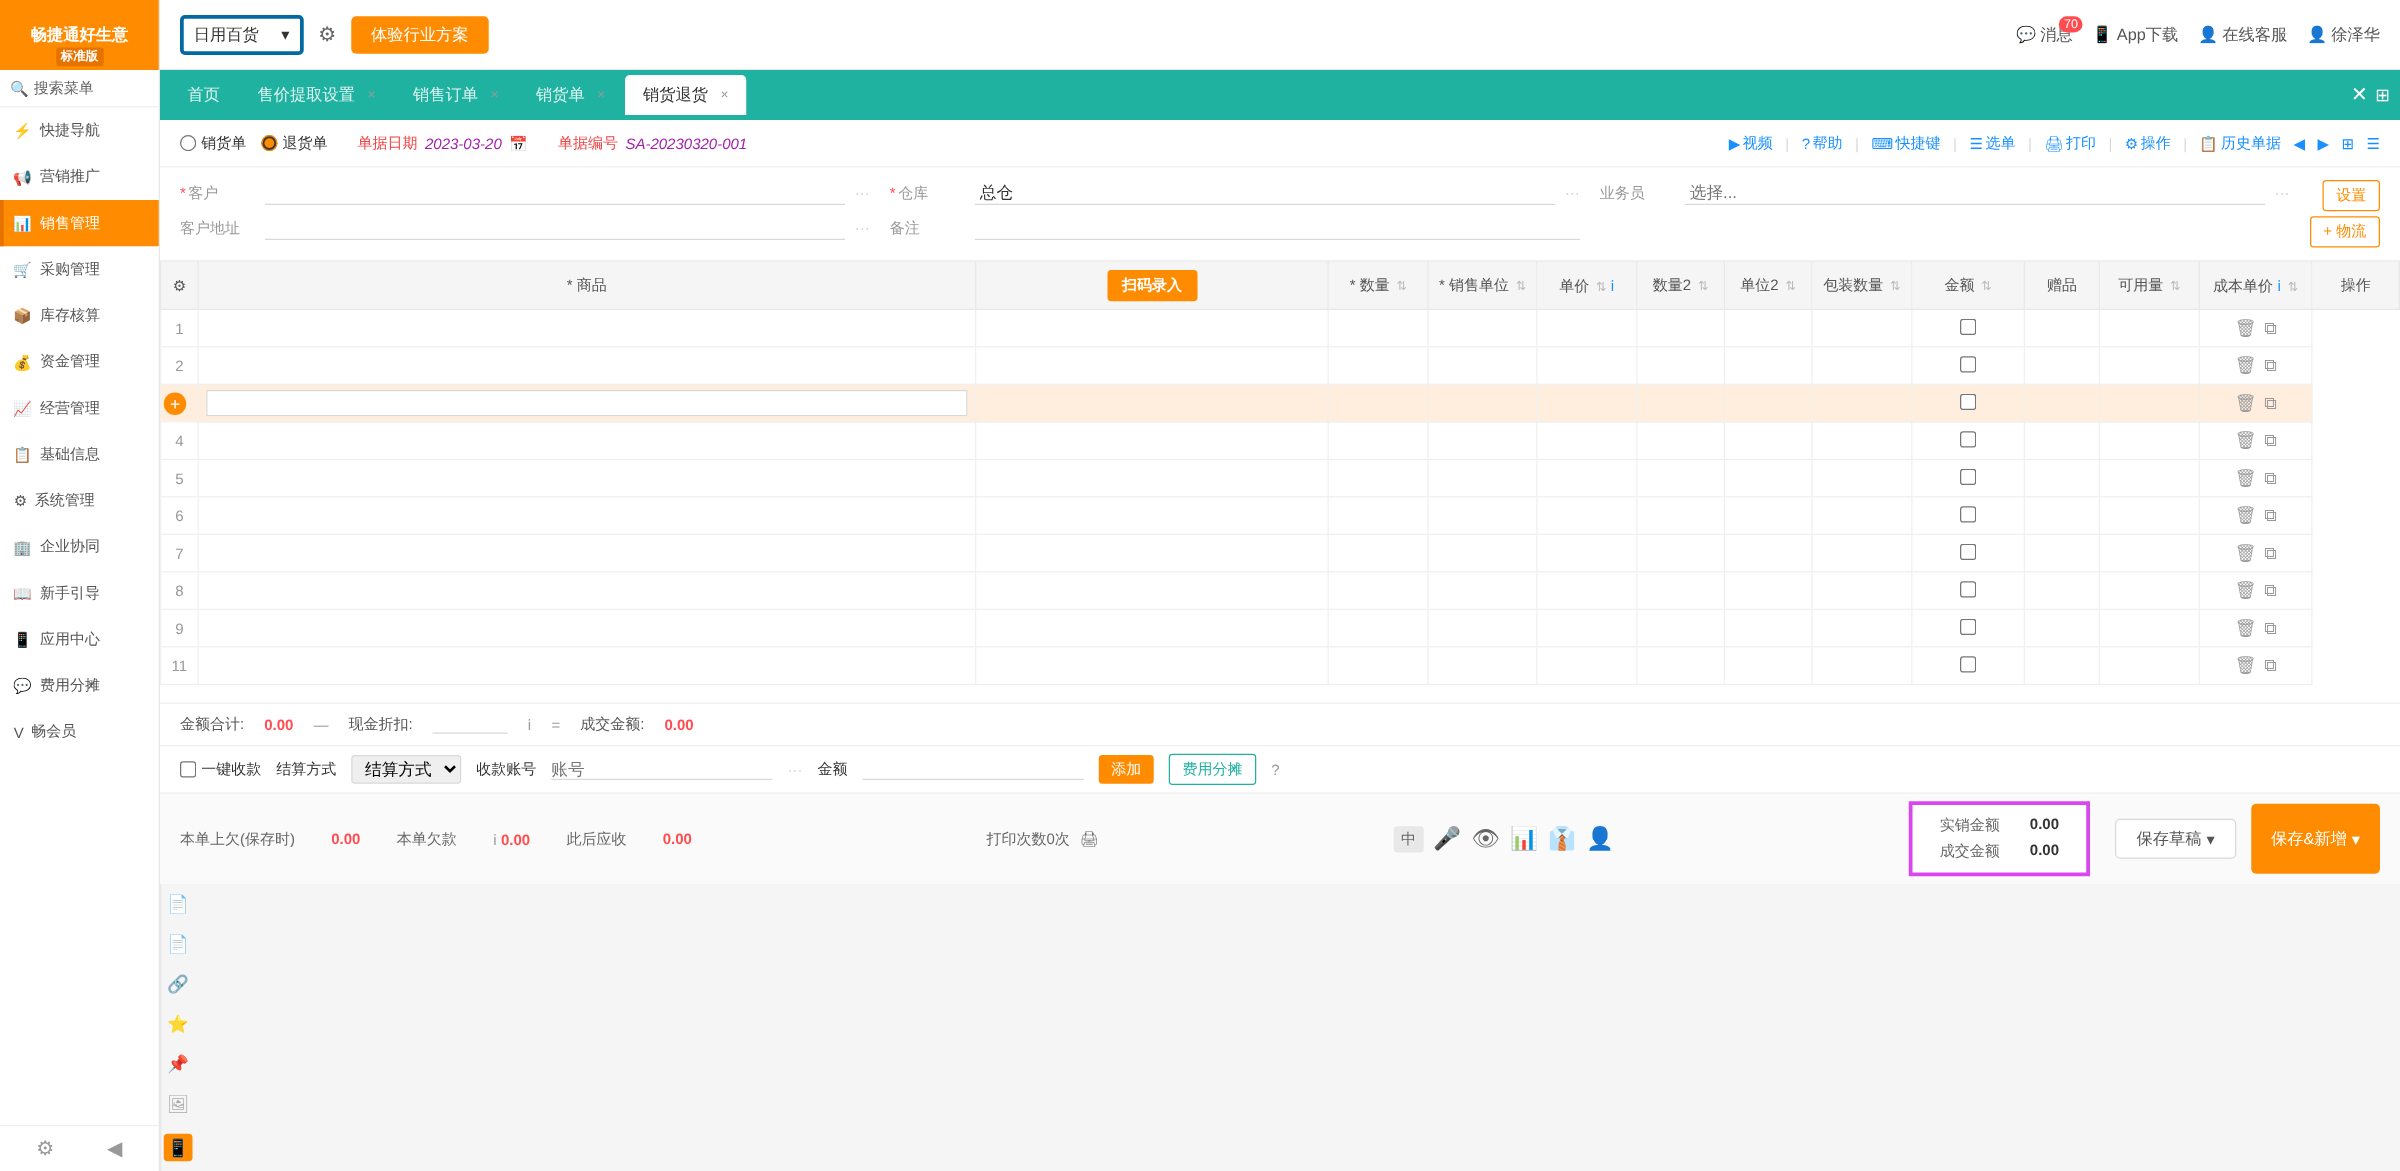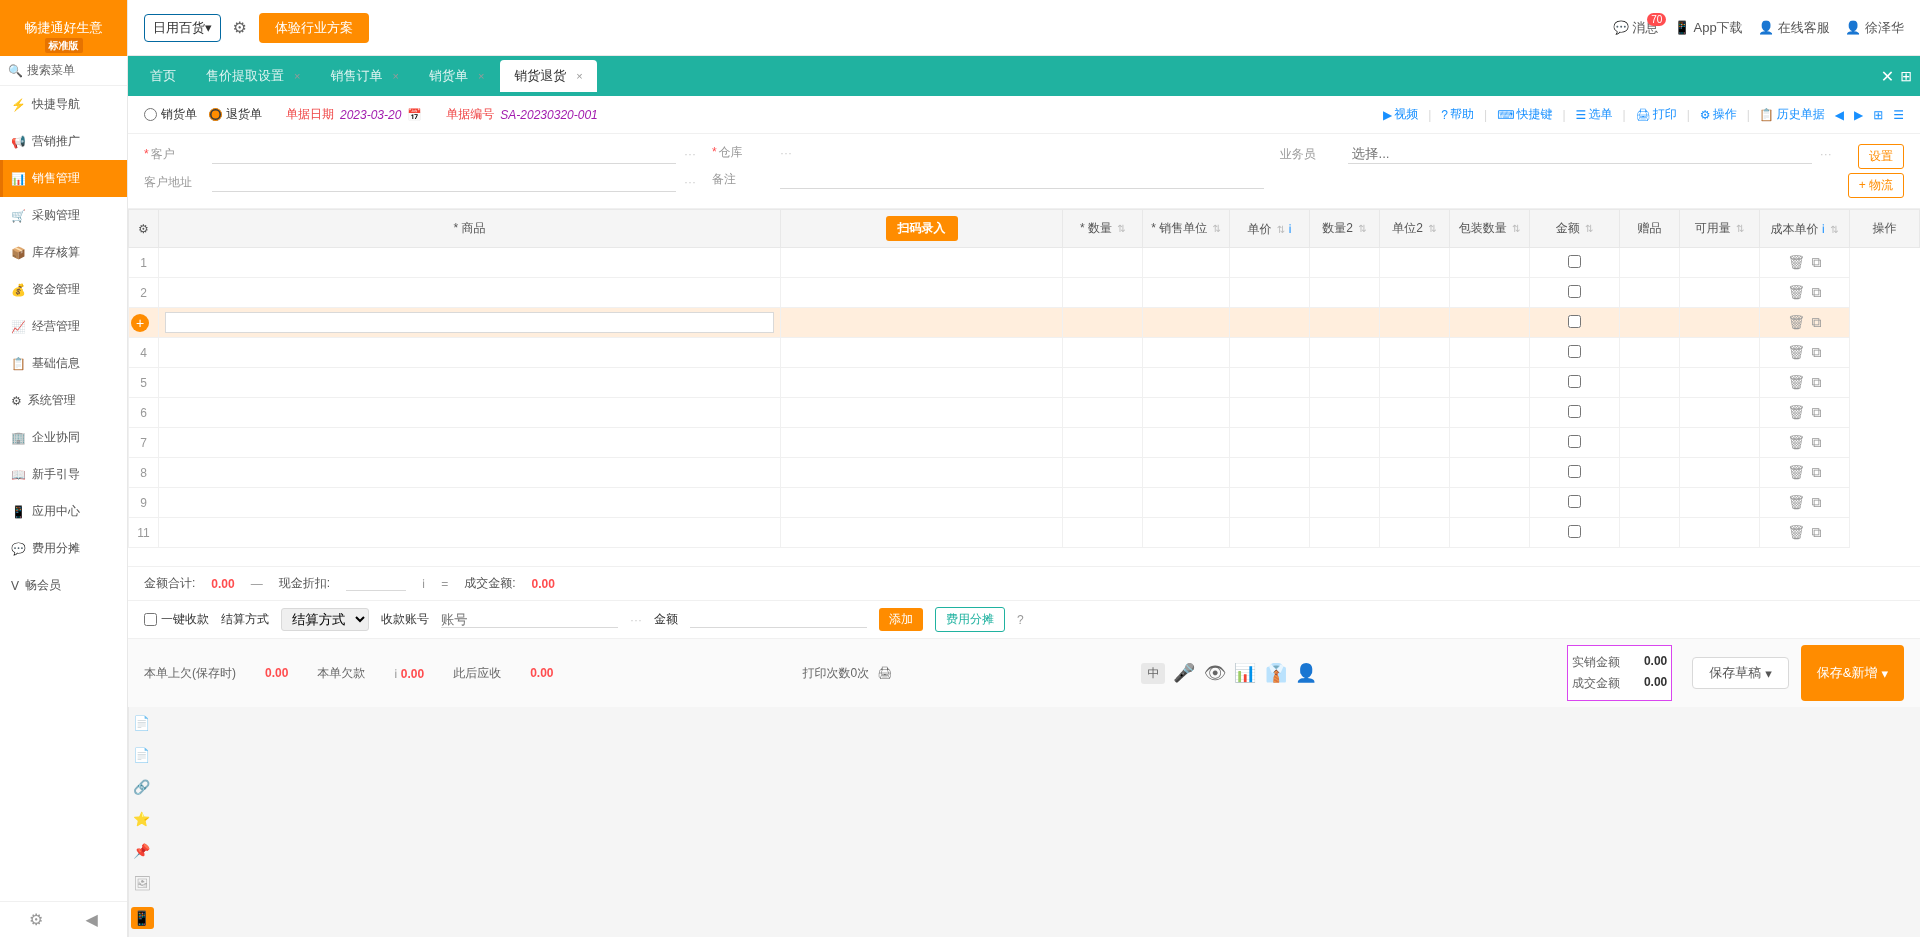--- a/index.html
+++ b/index.html
@@ -21,21 +21,21 @@
     .main { flex: 1; display: flex; flex-direction: column; overflow: hidden; }
     
     
     .topbar { background: #fff; height: 56px; display: flex; align-items: center; padding: 0 16px; border-bottom: 1px solid #e8e8e8; justify-content: space-between; }
     .topbar-left { display: flex; align-items: center; gap: 12px; }
     .topbar-right { display: flex; align-items: center; gap: 16px; color: #555; font-size: 13px; }
     .notice-btn { position: relative; cursor: pointer; }
     .notice-badge { position: absolute; top: -6px; right: -8px; background: #ff4d4f; color: white; border-radius: 8px; font-size: 10px; padding: 1px 4px; }
     .trial-btn { background: #ff8c00; color: white; border: none; padding: 6px 16px; border-radius: 4px; cursor: pointer; font-size: 13px; }
     .settings-icon-btn { background: none; border: none; cursor: pointer; color: #666; font-size: 16px; }
-    .daily-select { border: 1px solid #0369a1; border-radius: 4px; padding: 4px 8px; font-size: 13px; color: #333; background: #fff; cursor: pointer; display: flex; align-items: center; gap: 0; }
+    .daily-select { border: 3px solid #0369a1; border-radius: 4px; padding: 4px 8px; font-size: 13px; color: #333; background: #fff; cursor: pointer; display: flex; align-items: center; gap: 18px; }
     
     
     .tabbar { background: #20b2a0; display: flex; align-items: center; height: 40px; padding: 0 8px; gap: 2px; }
     .tab { padding: 0 14px; height: 32px; display: flex; align-items: center; gap: 6px; border-radius: 4px 4px 0 0; cursor: pointer; font-size: 13px; color: rgba(255,255,255,0.85); }
     .tab.active { background: #fff; color: #333; }
     .tab .close-x { font-size: 11px; color: #999; cursor: pointer; margin-left: 4px; }
     .tab-close-btn { margin-left: auto; color: white; font-size: 16px; cursor: pointer; background: none; border: none; }
     .tab-maximize { color: white; font-size: 14px; cursor: pointer; margin-left: 4px; }
     
     
@@ -124,21 +124,21 @@
 
     .topbar-icon-btn { display: flex; align-items: center; gap: 3px; cursor: pointer; color: #555; font-size: 13px; }
   </style>
 </head>
 <body>
 
 <div class="app-container">
 
   <div class="sidebar">
     <div class="sidebar-logo">
-      <div style="font-size:13px;font-weight:normal;margin-top:17px;">畅捷通好生意</div>
+      <div style="font-size:13px;font-weight:bold;margin-top:17px;">畅捷通好生意</div>
       <div class="sub">标准版</div>
     </div>
 
     <div class="sidebar-search">
       <span>🔍</span>
       <span>搜索菜单</span>
     </div>
 
     <div class="sidebar-item">
       <span>⚡</span>
@@ -335,20 +335,21 @@
             </div>
             <div class="field-row">
               <span class="field-label">客户地址</span>
               <input type="text" class="field-input" style="min-width: 180px;">
               <span class="field-dots">···</span>
             </div>
           </div>
           <div class="field-group">
             <div class="field-row">
               <span class="field-label required">仓库</span>
+              <input type="text" class="field-input" value="总仓" style="min-width: 140px;">
               <span class="field-dots">···</span>
             </div>
             <div class="field-row">
               <span class="field-label">备注</span>
               <input type="text" class="field-input" style="min-width: 220px;">
             </div>
           </div>
           <div class="field-group">
             <div class="field-row">
               <span class="field-label">业务员</span>
@@ -677,21 +678,21 @@
           <div style="display:flex;align-items:center;gap:8px;font-size:18px;">
             <span style="background:#e8e8e8;padding:2px 6px;border-radius:3px;font-size:12px;cursor:pointer;">中</span>
             <span style="cursor:pointer;">🎤</span>
             <span style="cursor:pointer;">👁</span>
             <span style="cursor:pointer;">📊</span>
             <span style="cursor:pointer;">👔</span>
             <span style="cursor:pointer;">👤</span>
           </div>
           <div class="bottom-right">
 
-            <div style="background:#fff;border:1px solid #d946ef;padding:6px 4px;margin-right:8px;font-size:12px;">
+            <div style="background:#fff;border:3px solid #d946ef;padding:6px 22px;margin-right:8px;font-size:12px;">
               <div class="summary-card-row">
                 <span class="summary-card-label">实销金额</span>
                 <span class="summary-card-value">0.00</span>
               </div>
               <div class="summary-card-row">
                 <span class="summary-card-label">成交金额</span>
                 <span class="summary-card-value">0.00</span>
               </div>
             </div>
             <button class="save-draft-btn">

